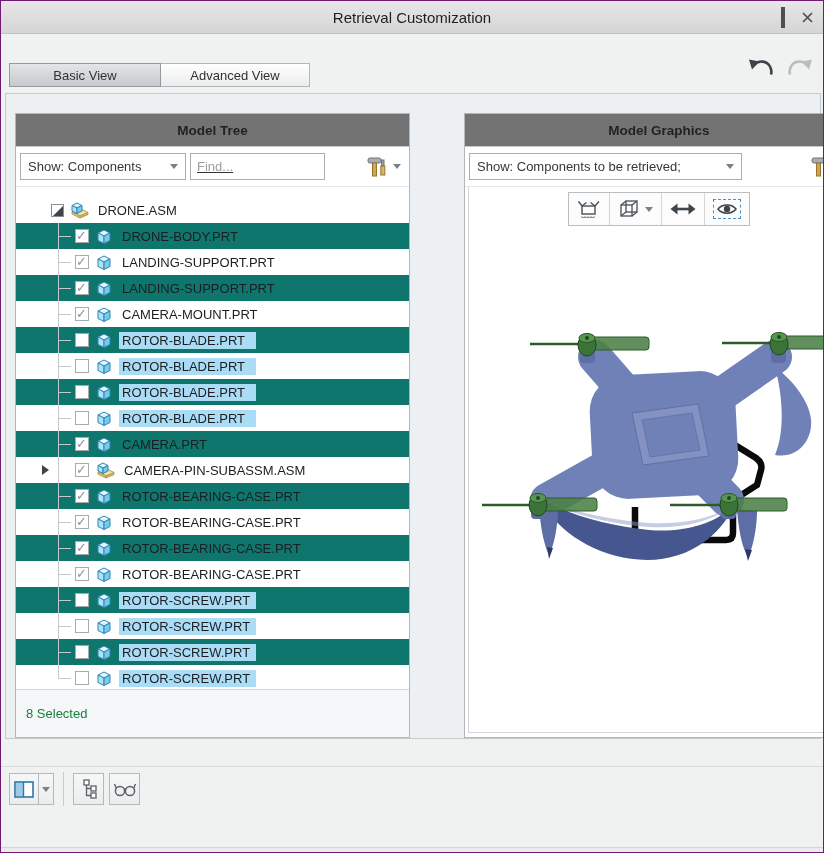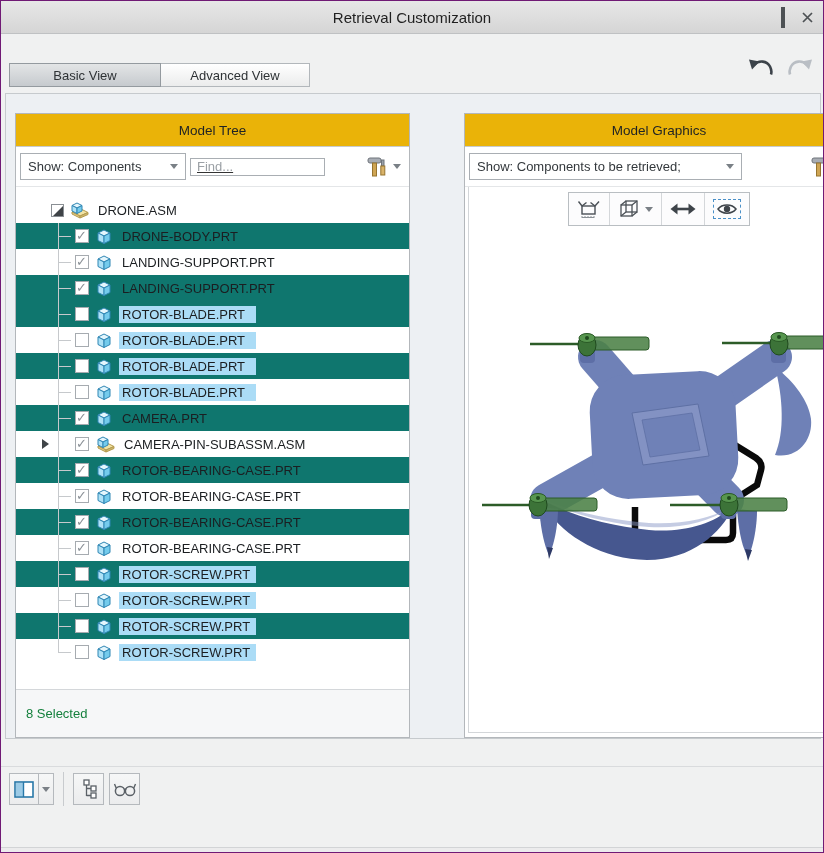--- a/index.html
+++ b/index.html
@@ -27,32 +27,32 @@
   .history{ position:absolute; top:54px; right:8px; display:flex; gap:10px; align-items:center;}
   .hbtn{ width:30px; height:26px; display:flex; align-items:center; justify-content:center; }
 
   
   .container{ position:absolute; top:92px; left:4px; width:816px; height:646px;
      background:#edf0f3; border:1px solid #c6cacd; }
   .panel{ position:absolute; top:19px; height:625px; background:#fff;
      border:1px solid #b3b7bb; display:flex; flex-direction:column; }
   .panel.left{ left:9px; width:395px; }
   .panel.right{ left:414px; width:390px;margin-left:44px; }
-  .panel-header{ height:33px; flex:0 0 33px; background:#eab308; border-bottom:1px solid #c7cbce;
-     display:flex; align-items:center; justify-content:center; font-size:13.5px; font-weight:normal; color:#1e2225;}
+  .panel-header{ height:33px; flex:0 0 33px; background:#737373; border-bottom:1px solid #c7cbce;
+     display:flex; align-items:center; justify-content:center; font-size:13.5px; font-weight:bold; color:#1e2225;}
   .panel-toolbar{ flex:0 0 40px; display:flex; align-items:center; padding:0 4px; gap:4px;
      background:#fff; border-bottom:1px solid #e4e6e8; }
   .dropdown{ height:27px; border:1px solid #a9aeb3; background:#fff; display:flex; align-items:center;
      padding:0 7px; font-size:13px; color:#33383c; gap:6px; }
   .dropdown .dd-text{ flex:1; white-space:nowrap; overflow:hidden; }
   .dd-arrow{ width:0; height:0; border-left:4px solid transparent; border-right:4px solid transparent;
      border-top:5px solid #7a8086; flex:0 0 auto;}
   .dropdown.narrow{ width:166px; }
   .dropdown.wide{ width:273px; }
-  .find-input{ width:135px; height:18px; border:1px solid #a9aeb3; font-size:13px; padding:0 6px;
+  .find-input{ width:135px; height:27px; border:1px solid #a9aeb3; font-size:13px; padding:0 6px;
      font-family:"Liberation Sans", sans-serif; color:#333;text-decoration:underline; }
   .find-input::placeholder{ color:#9ba0a5; }
   .toolbar-spacer{ flex:1; }
   .tools-btn{ display:flex; align-items:center; gap:5px; padding:2px 4px; }
 
   
   .tree{ flex:1 1 auto; overflow:hidden; padding-top:10px; background:#fff; }
   .trow{ position:relative; height:26px; display:flex; align-items:center; padding-left:35px; font-size:13px; color:#1b1e21;}
   .trow.alt{ background:#0f766e; }
   .expander{ width:13px; height:13px; margin-right:5px; flex:0 0 13px; }
@@ -205,20 +205,30 @@
           </div>
           <div class="trow alt">
             <span class="conn"></span>
             <span class="cb checked"></span>
             <svg class="nico" width="18" height="17" viewBox="0 0 18 17">
               <polygon points="3,5 9,2 15,5 9,8" fill="#e4f6fd" stroke="#2f86b4"></polygon>
               <polygon points="3,5 9,8 9,15.5 3,12.5" fill="#aee2f7" stroke="#2f86b4"></polygon>
               <polygon points="9,8 15,5 15,12.5 9,15.5" fill="#74cbec" stroke="#2f86b4"></polygon>
             </svg>
             <span class="lbl">LANDING-SUPPORT.PRT</span>
+          </div>
+          <div class="trow">
+            <span class="conn"></span>
+            <span class="cb checked"></span>
+            <svg class="nico" width="18" height="17" viewBox="0 0 18 17">
+              <polygon points="3,5 9,2 15,5 9,8" fill="#e4f6fd" stroke="#2f86b4"></polygon>
+              <polygon points="3,5 9,8 9,15.5 3,12.5" fill="#aee2f7" stroke="#2f86b4"></polygon>
+              <polygon points="9,8 15,5 15,12.5 9,15.5" fill="#74cbec" stroke="#2f86b4"></polygon>
+            </svg>
+            <span class="lbl">CAMERA-MOUNT.PRT</span>
           </div>
           <div class="trow alt">
             <span class="conn"></span>
             <span class="cb"></span>
             <svg class="nico" width="18" height="17" viewBox="0 0 18 17">
               <polygon points="3,5 9,2 15,5 9,8" fill="#e4f6fd" stroke="#2f86b4"></polygon>
               <polygon points="3,5 9,8 9,15.5 3,12.5" fill="#aee2f7" stroke="#2f86b4"></polygon>
               <polygon points="9,8 15,5 15,12.5 9,15.5" fill="#74cbec" stroke="#2f86b4"></polygon>
             </svg>
             <span class="lbl hl">ROTOR-BLADE.PRT</span>

